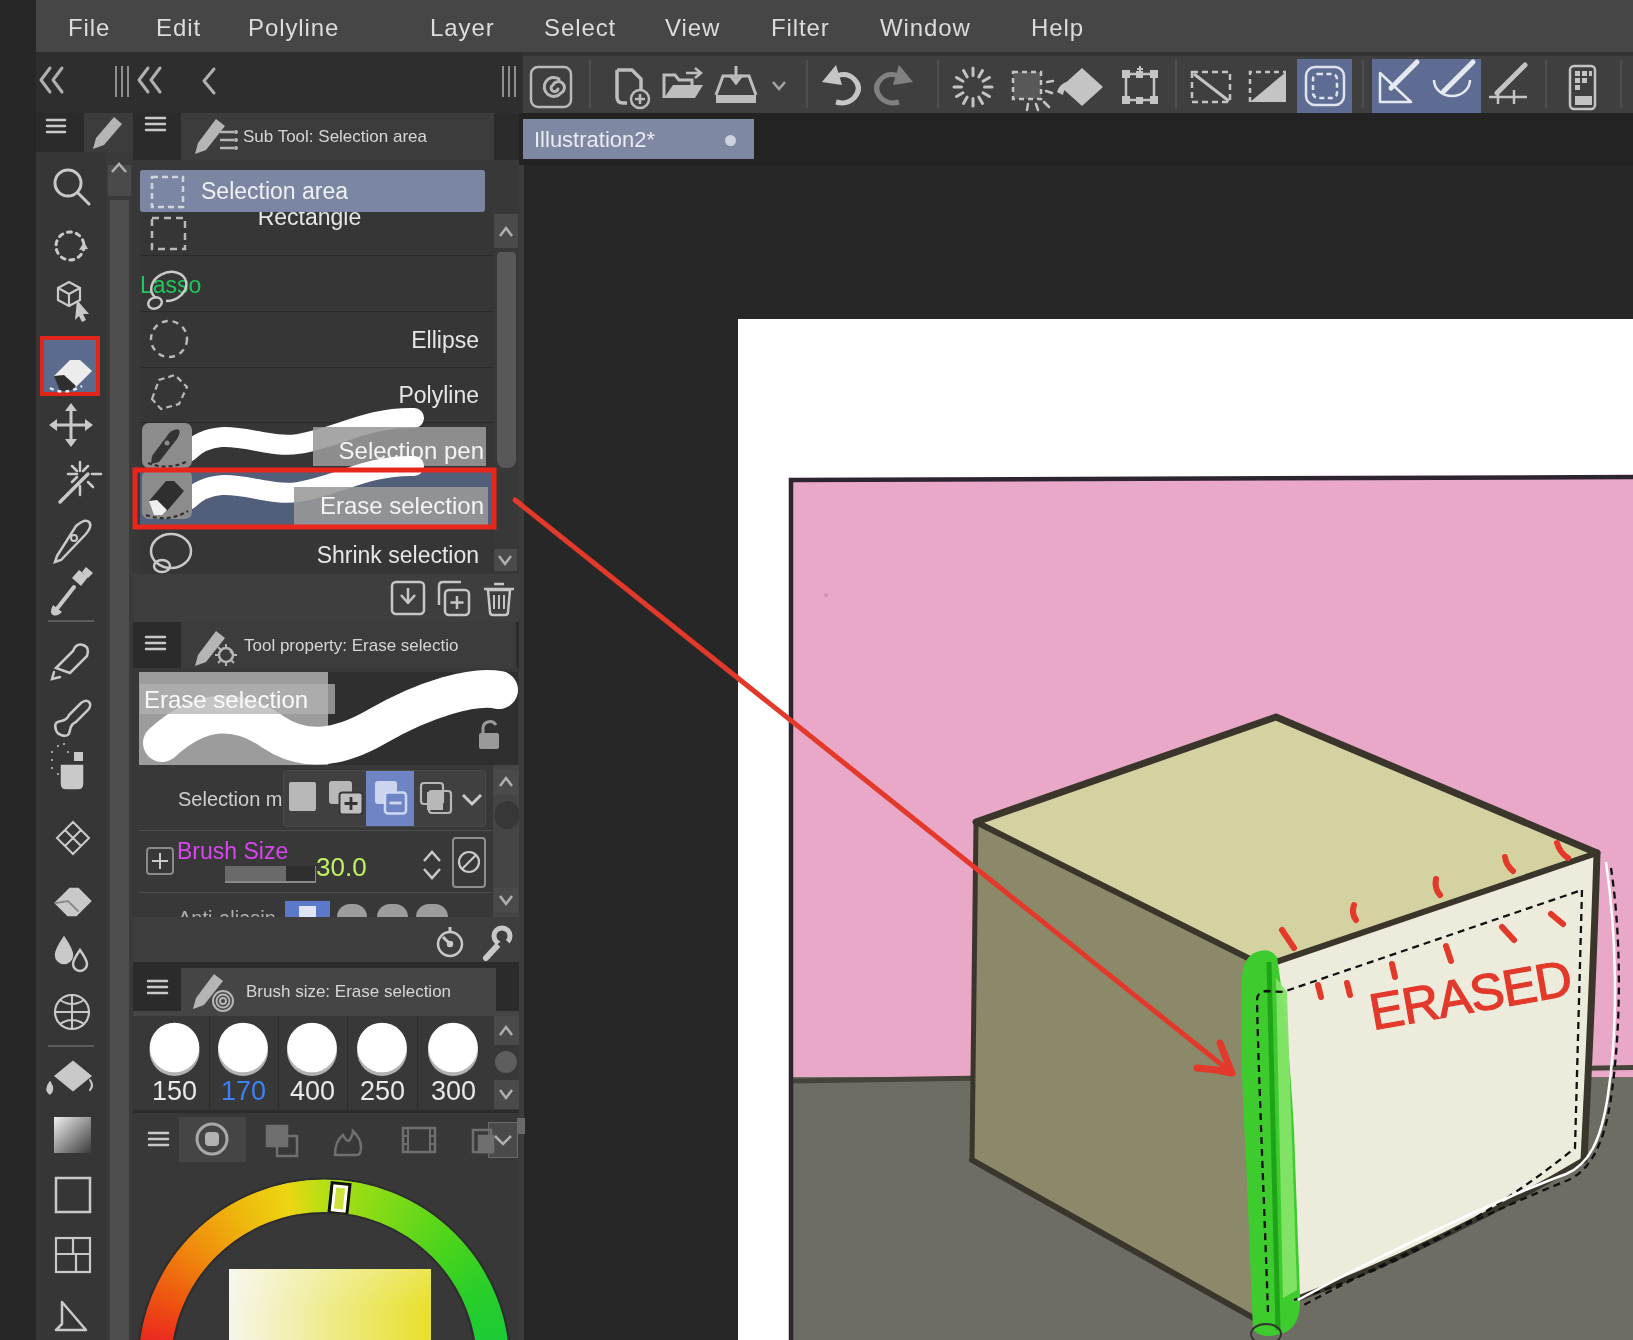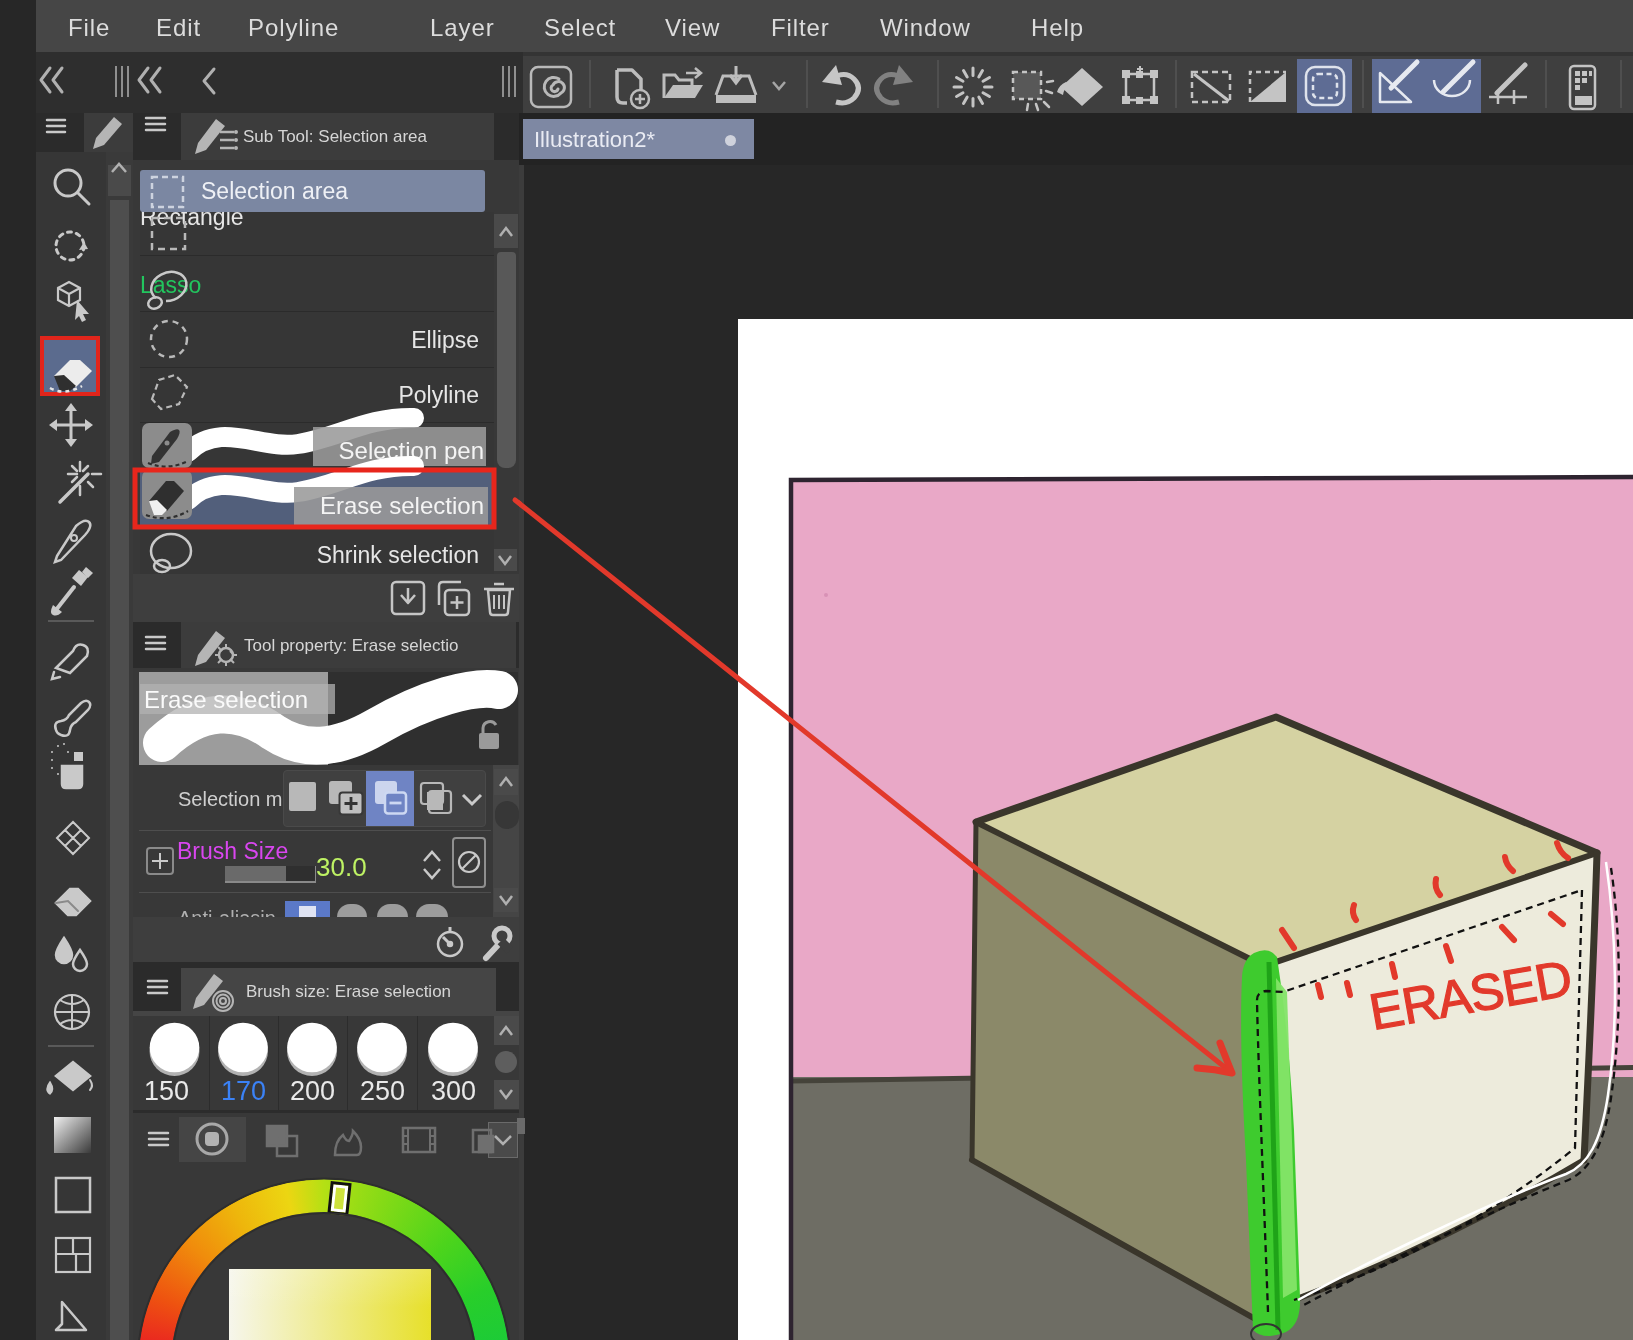--- a/index.html
+++ b/index.html
@@ -115,21 +115,21 @@
     <div class="abs" style="left:74px;top:200px;width:19px;height:1140px;background:#4e4e4e"></div>
 
     <div class="abs" style="left:4px;top:336px;width:60px;height:60px;border:4px solid #e1251b;background:#5b6b8e"></div>
 
     <div class="abs" style="left:97px;top:113px;width:386px;height:47px;background:#2b2b2b"></div>
     <div class="abs" style="left:145px;top:113px;width:313px;height:47px;background:#3c3c3c"></div>
     <div class="abs txt" style="left:207px;top:127px;font-size:17px;color:#d6d6d6">Sub Tool: Selection area</div>
     <div class="abs" style="left:97px;top:160px;width:386px;height:10px;background:#383838"></div>
 
     <div class="abs" style="left:104px;top:212px;width:354px;height:362px;background:#363636"></div>
-    <div class="abs txt" style="left:104px;top:204px;width:339px;font-size:23px;color:#e6e6e6;text-align:left">Rectangle</div>
+    <div class="abs txt" style="left:104px;top:204px;width:339px;font-size:23px;color:#e6e6e6;text-align:center">Rectangle</div>
     <div class="abs" style="left:104px;top:255px;width:354px;height:1px;background:#2b2b2b"></div>
     <div class="abs txt" style="left:104px;top:272px;width:339px;font-size:23px;color:#22c55e;text-align:left">Lasso</div>
     <div class="abs" style="left:104px;top:311px;width:354px;height:1px;background:#2b2b2b"></div>
     <div class="abs txt" style="left:104px;top:327px;width:339px;font-size:23px;color:#e6e6e6;text-align:right">Ellipse</div>
     <div class="abs" style="left:104px;top:367px;width:354px;height:1px;background:#2b2b2b"></div>
     <div class="abs txt" style="left:104px;top:382px;width:339px;font-size:23px;color:#e6e6e6;text-align:right">Polyline</div>
     <div class="abs" style="left:104px;top:422px;width:354px;height:1px;background:#2b2b2b"></div>
     <div class="abs" style="left:104px;top:469px;width:354px;height:58px;background:#525f7b"></div>
     <div class="abs txt" style="left:104px;top:542px;width:339px;font-size:23px;color:#e6e6e6;text-align:right">Shrink selection</div>
 
@@ -176,23 +176,23 @@
 
     <div class="abs" style="left:97px;top:962px;width:386px;height:49px;background:#2b2b2b"></div>
     <div class="abs" style="left:145px;top:968px;width:315px;height:43px;background:#454545"></div>
     <div class="abs txt" style="left:210px;top:982px;font-size:17px;color:#d6d6d6">Brush size: Erase selection</div>
     <div class="abs" style="left:97px;top:1011px;width:386px;height:5px;background:#454545"></div>
     <div class="abs" style="left:103px;top:1016px;width:353px;height:94px;background:#383838"></div>
     <div class="abs" style="left:173px;top:1016px;width:1px;height:94px;background:#2c2c2c"></div>
     <div class="abs" style="left:242px;top:1016px;width:1px;height:94px;background:#2c2c2c"></div>
     <div class="abs" style="left:311px;top:1016px;width:1px;height:94px;background:#2c2c2c"></div>
     <div class="abs" style="left:381px;top:1016px;width:1px;height:94px;background:#2c2c2c"></div>
-    <div class="abs txt" style="left:108px;top:1076px;width:61px;font-size:27px;color:#e9e9e9;text-align:left">150</div>
+    <div class="abs txt" style="left:108px;top:1076px;width:61px;font-size:27px;color:#e9e9e9;text-align:center">150</div>
     <div class="abs txt" style="left:177px;top:1076px;width:61px;font-size:27px;color:#3b82f6;text-align:center">170</div>
-    <div class="abs txt" style="left:246px;top:1076px;width:61px;font-size:27px;color:#e9e9e9;text-align:center">200</div>
+    <div class="abs txt" style="left:246px;top:1076px;width:61px;font-size:27px;color:#e9e9e9;text-align:center">400</div>
     <div class="abs txt" style="left:316px;top:1076px;width:61px;font-size:27px;color:#e9e9e9;text-align:center">250</div>
     <div class="abs txt" style="left:387px;top:1076px;width:61px;font-size:27px;color:#e9e9e9;text-align:center">300</div>
     <div class="abs" style="left:458px;top:1016px;width:25px;height:29px;background:#4a4a4a"></div>
     <div class="abs" style="left:459px;top:1051px;width:22px;height:22px;background:#5e5e5e;border-radius:50%"></div>
     <div class="abs" style="left:458px;top:1080px;width:25px;height:29px;background:#4a4a4a"></div>
     <div class="abs" style="left:97px;top:1110px;width:386px;height:3px;background:#2c2c2c"></div>
 
     <div class="abs" style="left:143px;top:1117px;width:67px;height:45px;background:#454545"></div>
     <div class="abs" style="left:452px;top:1122px;width:30px;height:36px;background:#4a4a4a;border:1px solid #6a6a6a"></div>
 

